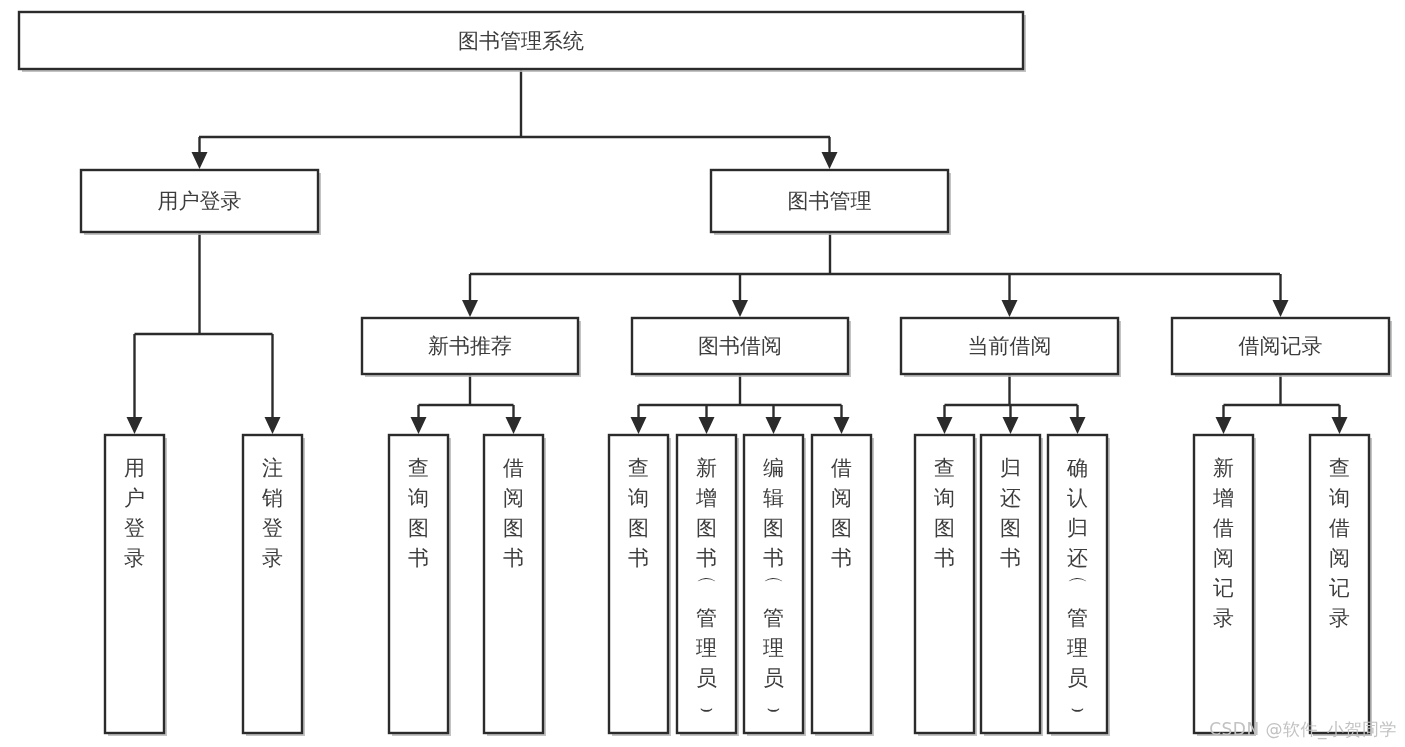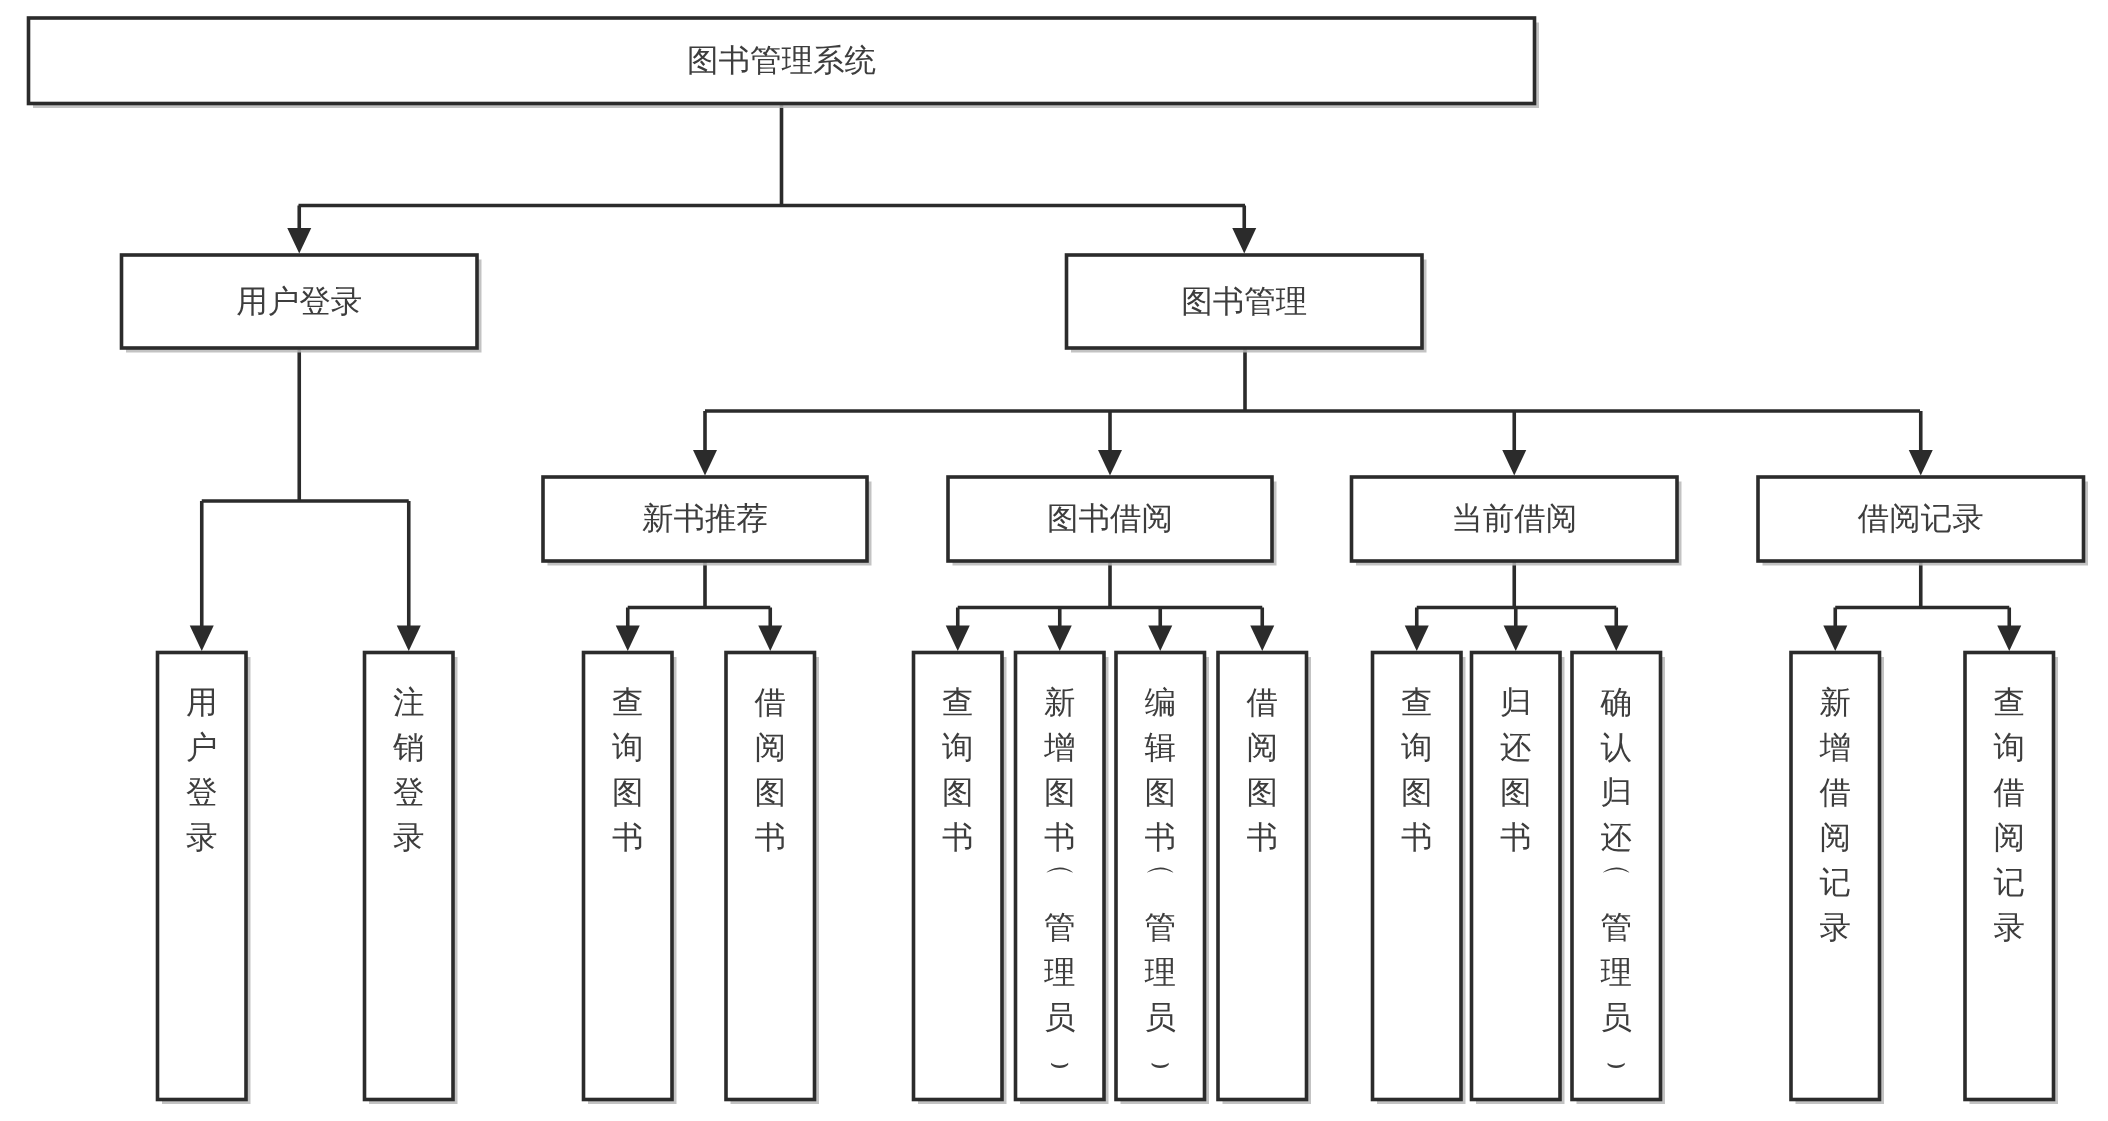--- a/index.html
+++ b/index.html
@@ -230,14 +230,15 @@
           <text x="1223.5" y="475" class="node-label-vertical"><tspan x="1223.5" dy="0">新</tspan><tspan x="1223.5" dy="30">增</tspan><tspan x="1223.5" dy="30">借</tspan><tspan x="1223.5" dy="30">阅</tspan><tspan x="1223.5" dy="30">记</tspan><tspan x="1223.5" dy="30">录</tspan></text>
         </g>
         <g>
           <rect x="1313" y="438" width="59" height="298" class="node-box-shadow"></rect>
           <rect x="1310" y="435" width="59" height="298" class="node-box"></rect>
           <text x="1339.5" y="475" class="node-label-vertical"><tspan x="1339.5" dy="0">查</tspan><tspan x="1339.5" dy="30">询</tspan><tspan x="1339.5" dy="30">借</tspan><tspan x="1339.5" dy="30">阅</tspan><tspan x="1339.5" dy="30">记</tspan><tspan x="1339.5" dy="30">录</tspan></text>
         </g>
       </g>
   </svg>
 
+  <div class="watermark">CSDN @软件_小贺同学</div>
 
 </div>
 
 </body></html>

